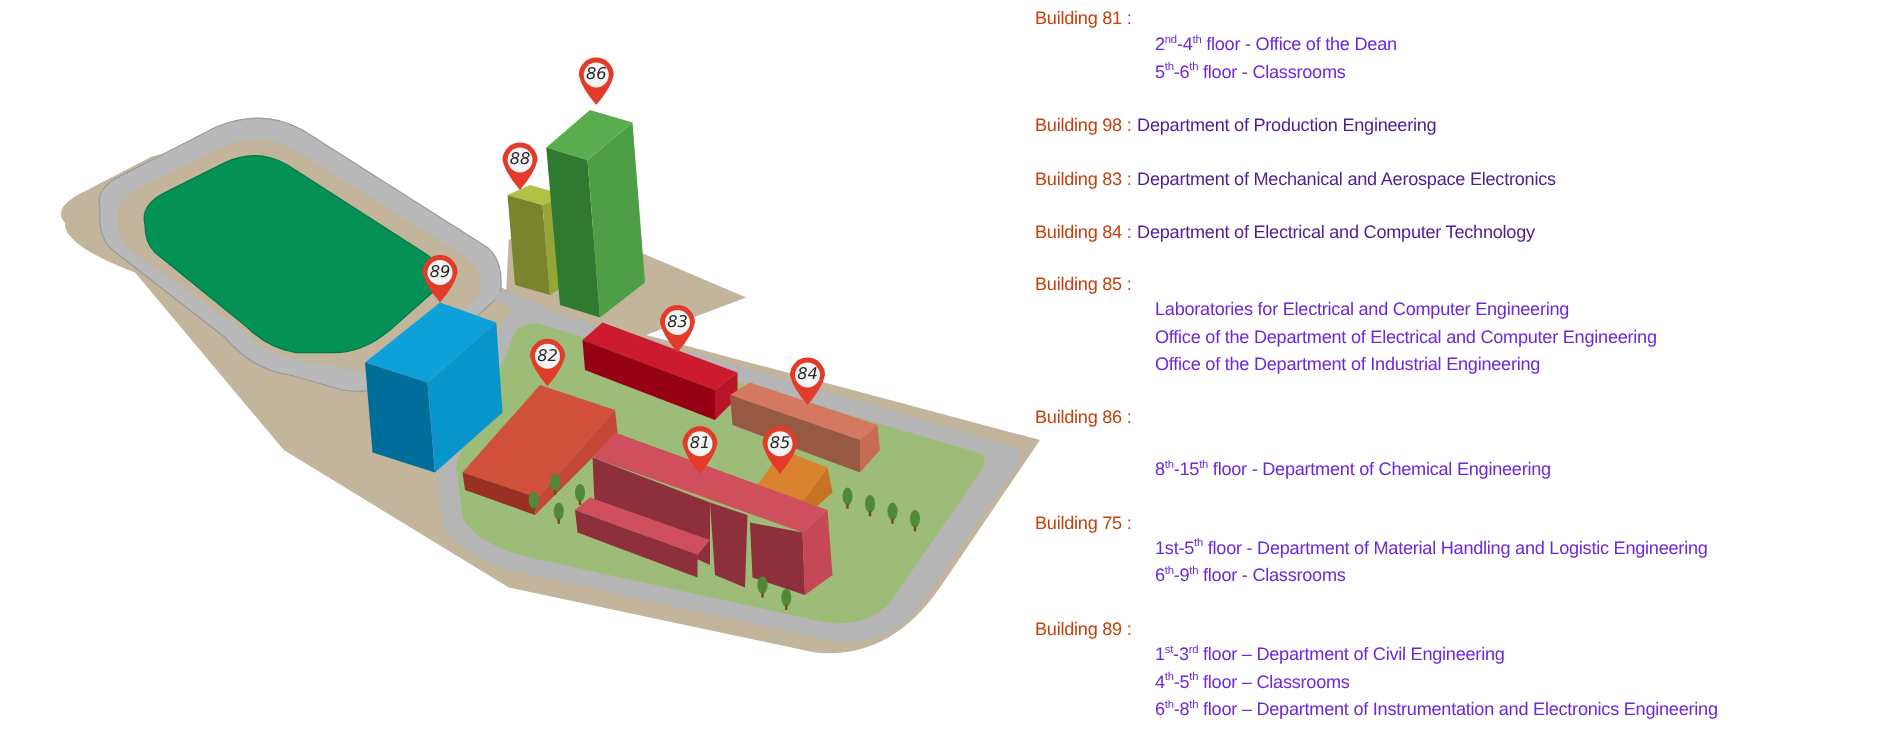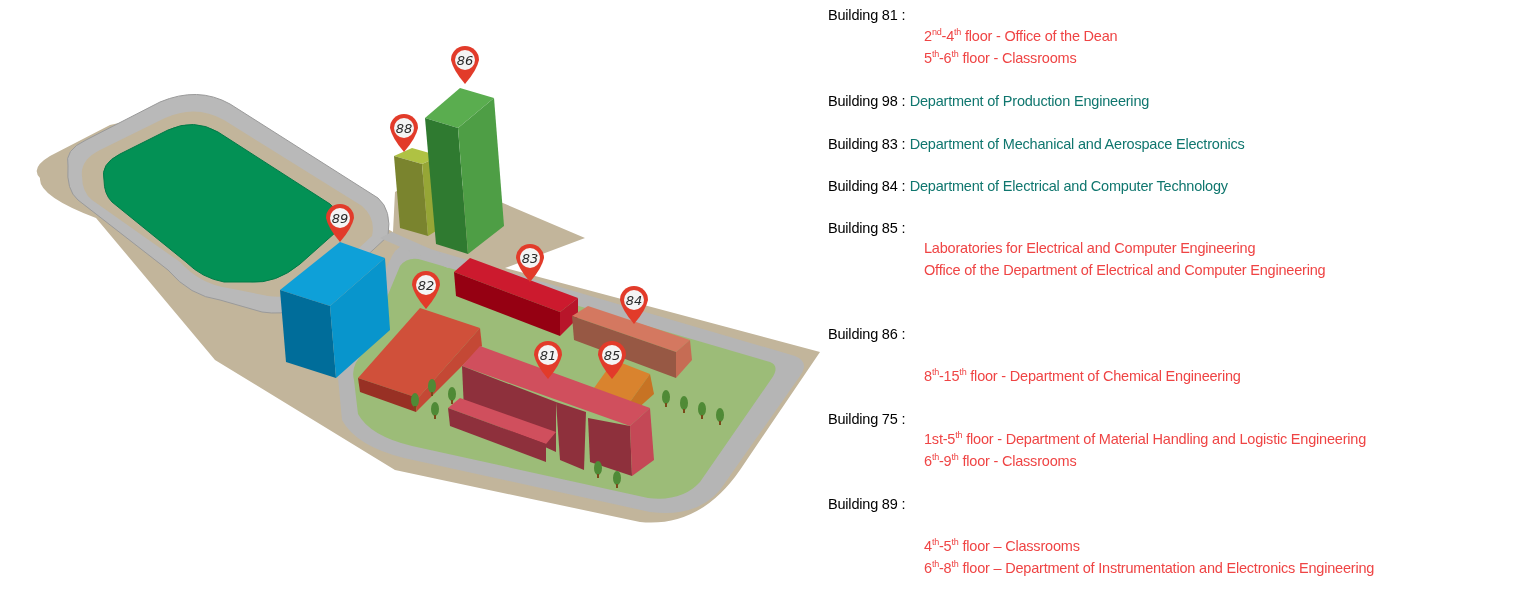--- a/index.html
+++ b/index.html
@@ -1,26 +1,26 @@
 <!DOCTYPE html>
 <html><head>
   <meta charset="utf-8">
   <style>
     html, body { margin: 0; padding: 0; background: #ffffff; }
     body { width: 1520px; height: 595px; position: relative; overflow: hidden;
            font-family: "Liberation Sans", sans-serif; }
-    .map { position: absolute; left: 0; top: 0; width: 820px; height: 595px; }
+    .map { position: absolute; left: 0; top: 0; width: 820px; height: 595px; padding-left: 12px; }
     .map svg { width: 820px; height: 595px; display: block; }
     .pin-label { font-family: "DejaVu Sans", sans-serif; font-style: italic; font-size: 13px;
                  fill: #2a2a2a; text-anchor: middle; dominant-baseline: central; }
     .legend { position: absolute; left: 828px; top: 0; width: 692px; }
     .entry { position: absolute; left: 0; width: 692px; }
-    .bname { color: #000000; font-size: 14.5px; letter-spacing: -0.2px; white-space: nowrap; }
-    .inline-desc { color: #0f766e; font-size: 14.5px; letter-spacing: -0.2px; }
-    .line { position: absolute; left: 96px; color: #ef4444; font-size: 14.5px; white-space: nowrap; letter-spacing: -0.2px; }
+    .bname { color: #c2410c; font-size: 14.5px; letter-spacing: -0.2px; white-space: nowrap; }
+    .inline-desc { color: #4c1d95; font-size: 14.5px; letter-spacing: -0.2px; }
+    .line { position: absolute; left: 96px; color: #6d28d9; font-size: 14.5px; white-space: nowrap; letter-spacing: -0.2px; }
     .line sup { font-size: 9px; vertical-align: 6px; line-height: 0; }
   </style>
 </head>
 <body>
 
 <div class="map">
   <svg viewBox="0 0 820 595" xmlns="http://www.w3.org/2000/svg">
 
     <path d="M40 178 Q30 168 50 156 L110 125 Q160 112 205 128 L393 232 L395 192 L430 172 L585 238 L505 268 L820 352 L740 470 Q700 528 640 522 L395 470 L215 360 L96 218 Q38 196 40 178 Z" fill="#c2b59b"></path>
 
@@ -193,31 +193,33 @@
 
   <div class="entry" style="top:177px">
     <span class="bname">Building 84 :</span>
     <span class="inline-desc">Department of Electrical and Computer Technology</span>
   </div>
 
   <div class="entry" style="top:219px">
     <span class="bname">Building 85 :</span>
     <div class="line" style="top:43px">Office of the Department of Electrical and Computer Engineering</div>
     <div class="line" style="top:21px">Laboratories for Electrical and Computer Engineering</div>
+    <div class="line" style="top:65px">Office of the Department of Industrial Engineering</div>
   </div>
 
   <div class="entry" style="top:325px">
     <span class="bname">Building 86 :</span>
     <div class="line" style="top:43px"><span>8</span><sup>th</sup><span>-15</span><sup>th</sup><span> floor - Department of Chemical Engineering</span></div>
   </div>
 
   <div class="entry" style="top:410px">
     <span class="bname">Building 75 :</span>
     <div class="line" style="top:21px"><span>1st-5</span><sup>th</sup><span></span><sup></sup><span> floor - Department of Material Handling and Logistic Engineering</span></div>
     <div class="line" style="top:43px"><span>6</span><sup>th</sup><span>-9</span><sup>th</sup><span> floor - Classrooms</span></div>
   </div>
 
   <div class="entry" style="top:495px">
     <span class="bname">Building 89 :</span>
+    <div class="line" style="top:21px"><span>1</span><sup>st</sup><span>-3</span><sup>rd</sup><span> floor – Department of Civil Engineering</span></div>
     <div class="line" style="top:43px"><span>4</span><sup>th</sup><span>-5</span><sup>th</sup><span> floor – Classrooms</span></div>
     <div class="line" style="top:65px"><span>6</span><sup>th</sup><span>-8</span><sup>th</sup><span> floor – Department of Instrumentation and Electronics Engineering</span></div>
   </div>
 </div>
 
 </body></html>

